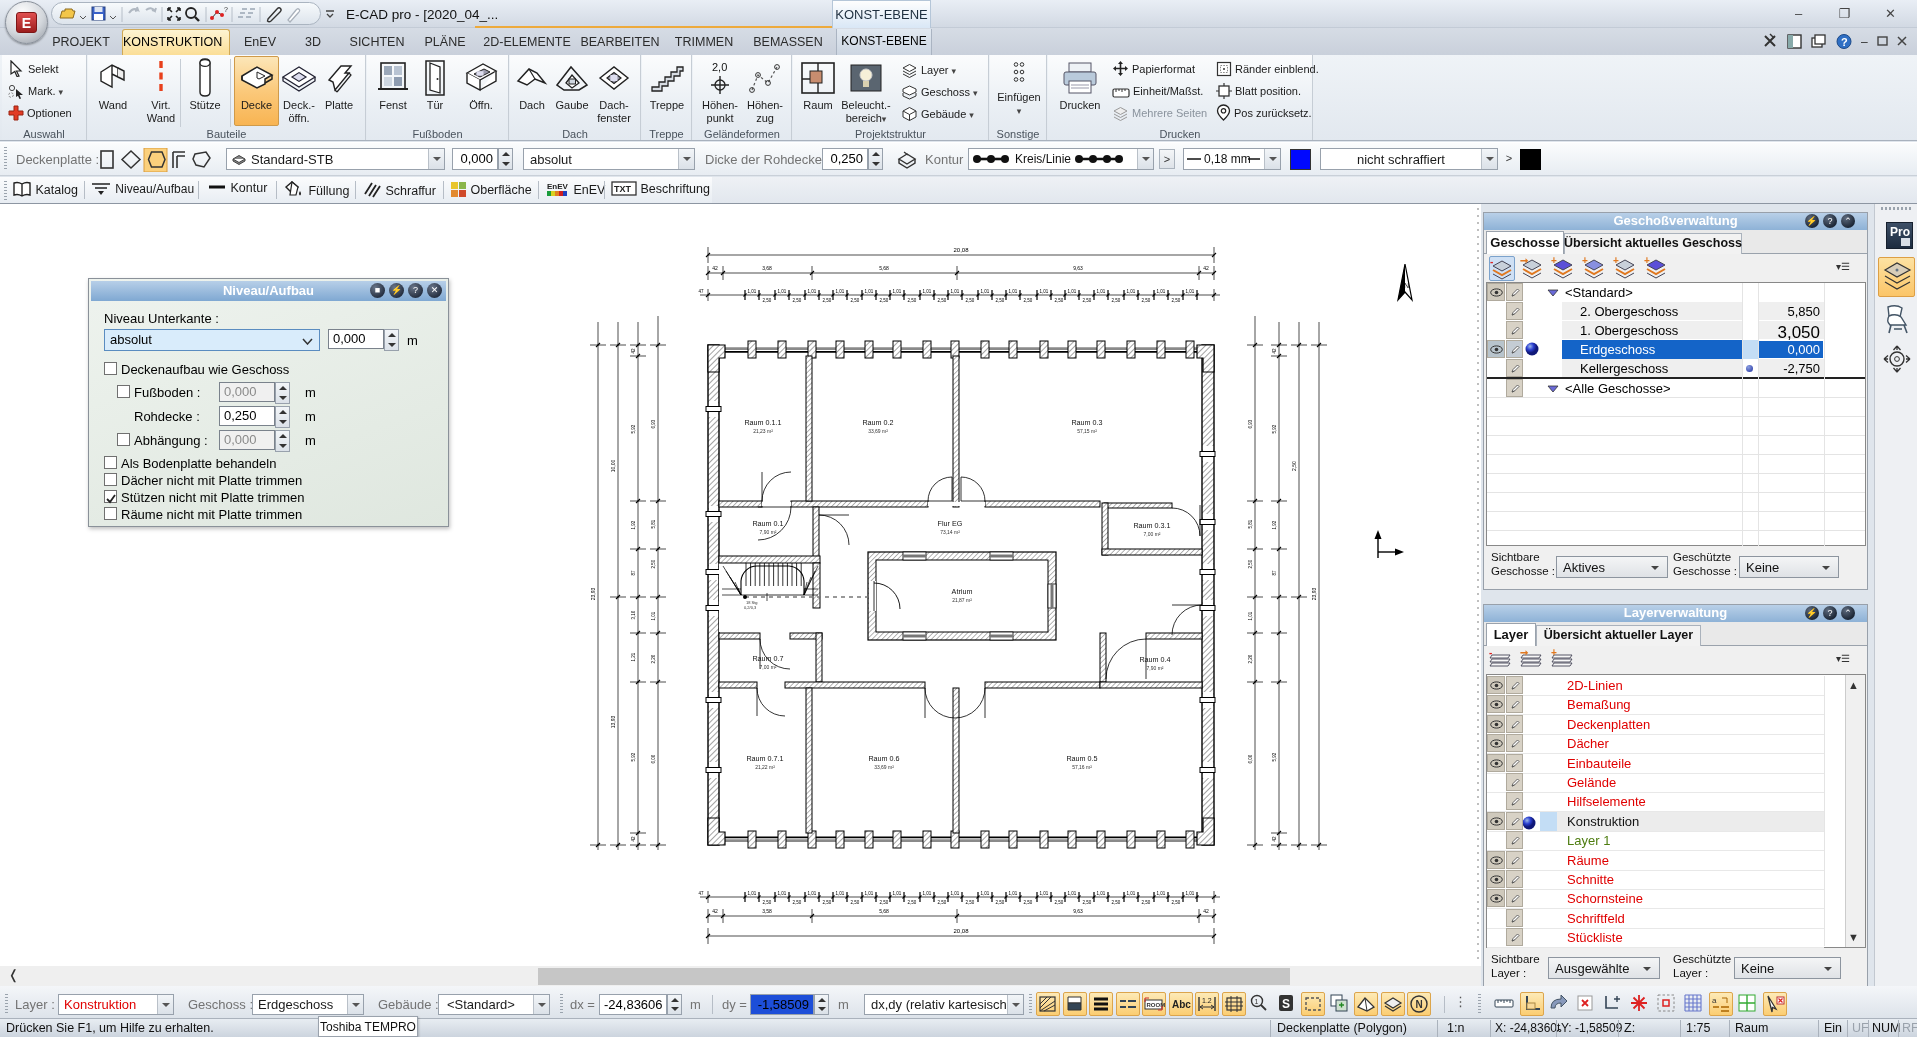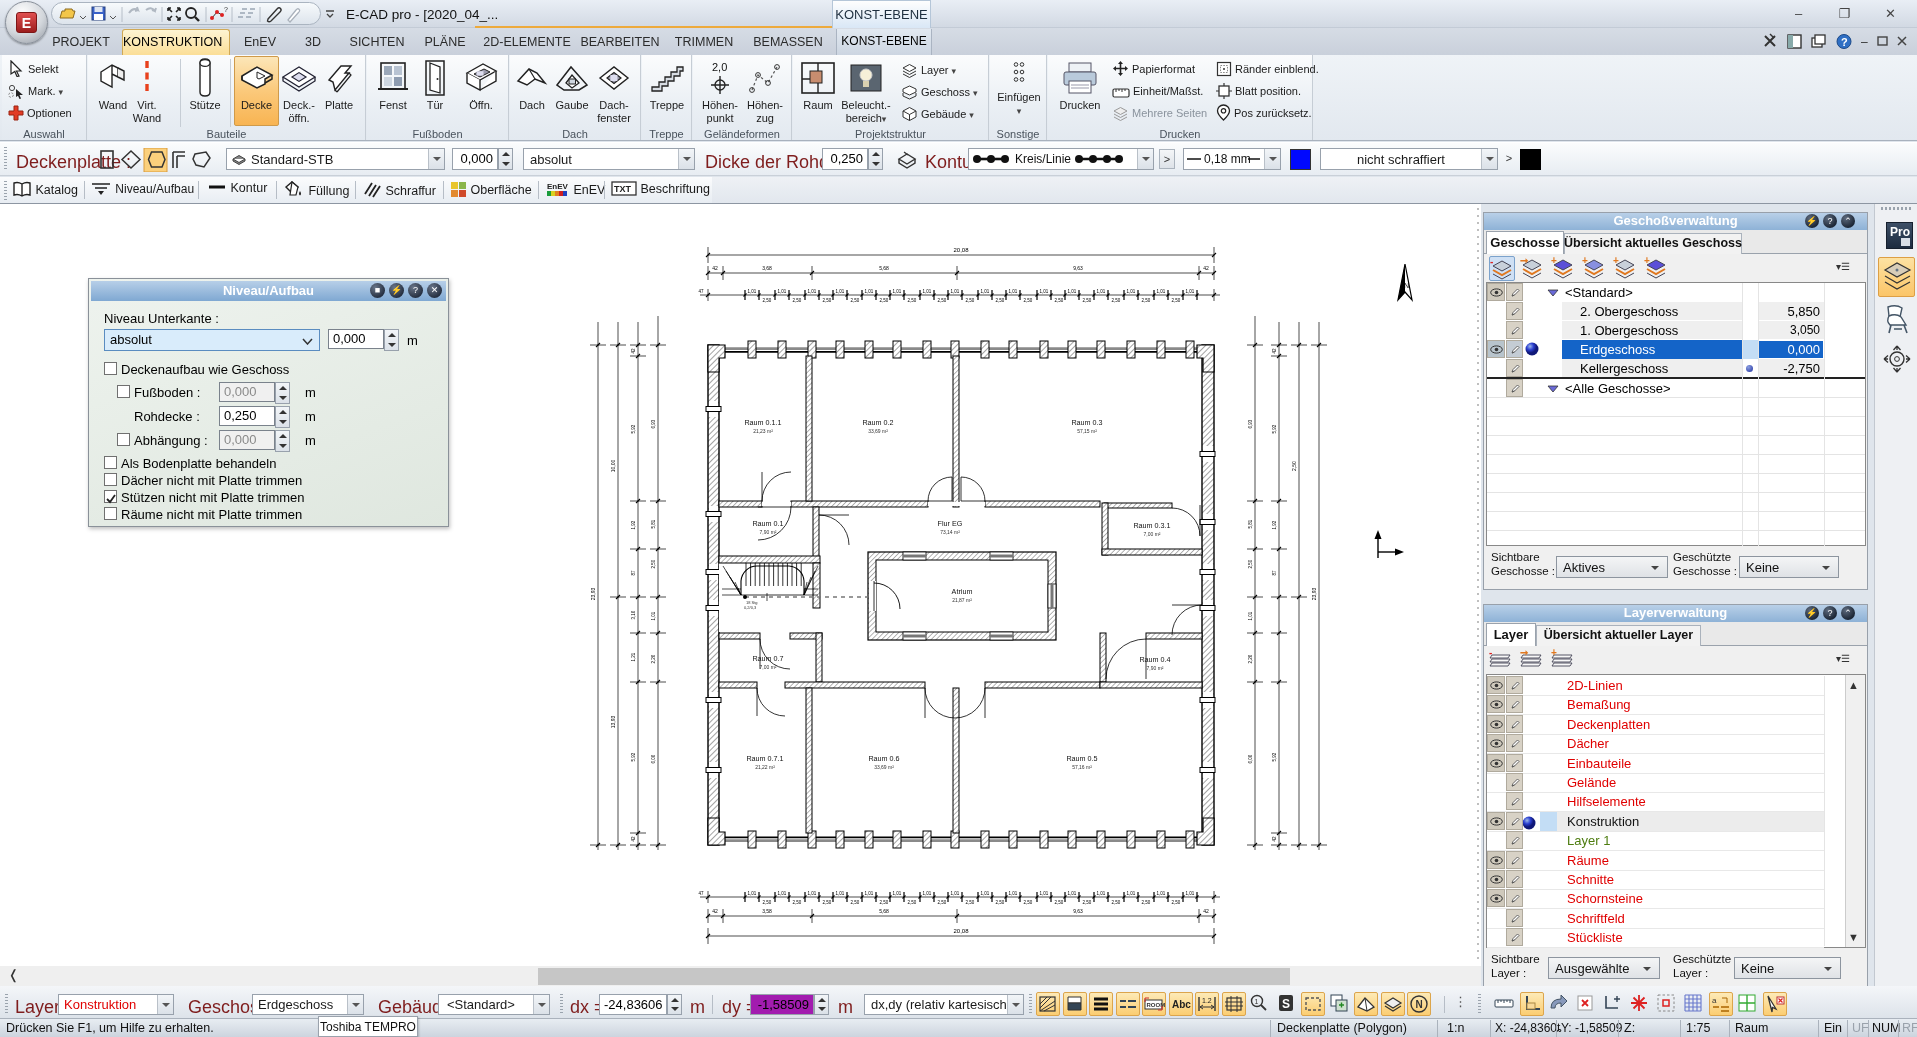--- a/index.html
+++ b/index.html
@@ -32,21 +32,21 @@
 .bigbtn .bic { height:42px; display:flex; align-items:center; justify-content:center; }
 .bigbtn.sel { background:linear-gradient(#fce6b8,#fbc97b 50%,#f8b452); border:1px solid #cf9a4a; border-radius:2px; }
 .smbtn { position:absolute; height:22px; font-size:11px; color:#1a1a1a; line-height:22px; white-space:nowrap; }
 .smbtn svg { vertical-align:-4px; margin-right:3px; }
 .gsep { position:absolute; top:4px; width:1px; height:68px; background:#c6cdd5; }
 
 #tbar1 { left:0; top:142px; width:1917px; height:34px; background:linear-gradient(#fbfcfd,#e7ecf2); border-top:1px solid #ffffff; border-bottom:1px solid #c9d0d8; }
 #tbar2 { left:0; top:177px; width:712px; height:27px; background:linear-gradient(#fbfcfd,#e7ecf2); }
 #tbar2edge { left:0; top:203px; width:1917px; height:1px; background:#8d96a2; }
 #tbar2bg { left:712px; top:177px; width:1205px; height:26px; background:linear-gradient(#eef1f5,#e2e7ee); }
-.tlabel { position:absolute; font-size:18px; color:#7f1d1d; white-space:nowrap; }
+.tlabel { position:absolute; font-size:13px; color:#737373; white-space:nowrap; }
 .combo { position:absolute; background:#fff; border:1px solid #98a1ac; font-size:13px; color:#1a1a1a; white-space:nowrap; }
 .combo .arr { position:absolute; right:0px; top:0px; bottom:0px; width:16px; background:linear-gradient(#f2f5f8,#dbe1e8); border-left:1px solid #b9c0c8; }
 .combo .arr:after { content:""; position:absolute; left:4px; top:8px; border:4px solid transparent; border-top-color:#555; }
 .spin { position:absolute; width:15px; background:linear-gradient(#f2f5f8,#dbe1e8); border:1px solid #98a1ac; }
 .spin:before { content:""; position:absolute; left:3px; top:3px; border:4px solid transparent; border-bottom-color:#333; border-top-width:0; }
 .spin:after { content:""; position:absolute; left:3px; bottom:3px; border:4px solid transparent; border-top-color:#333; border-bottom-width:0; }
 .tbtn { position:absolute; font-size:12.5px; color:#1a1a1a; white-space:nowrap; }
 .tsep { position:absolute; width:1px; background:#b6bdc6; }
 .grip { position:absolute; width:3px; background:repeating-linear-gradient(to bottom,#9aa3ad 0 1px,transparent 1px 3px); }
 
@@ -181,21 +181,21 @@
         </svg>Optionen</div>
     <div class="glabel">Auswahl</div>
   </div>
   <div class="abs rgroup" style="left:88px;width:278px;">
     <div class="abs bigbtn" style="left:3px;width:44px;"><div class="bic">
           <svg width="36" height="36" viewBox="0 0 36 36">
             <path d="M6 12 L17 5 L23 8 L23 17 L17 14 L17 27 L6 21 Z M17 5 L17 14 M6 12 L6 21" fill="#fff" stroke="#222" stroke-width="1.4"></path>
             <path d="M23 8 L29 11 L29 20 L23 17" fill="#eee" stroke="#222" stroke-width="1.4"></path>
           </svg>
         </div>Wand</div>
-    <div class="abs bigbtn" style="left:37px;width:44px;"><div class="bic">
+    <div class="abs bigbtn" style="left:51px;width:44px;"><div class="bic">
           <svg width="8" height="38" viewBox="0 0 8 38">
             <path d="M4 2 V36" stroke="#e8401c" stroke-width="3.4" stroke-dasharray="7 4.5"></path>
           </svg>
         </div>Virt.<br>Wand</div>
     <div class="gsep" style="left:92px;"></div>
     <div class="abs bigbtn" style="left:95px;width:44px;"><div class="bic">
           <svg width="18" height="40" viewBox="0 0 18 40">
             <path d="M4 5 Q4 1 9 1 Q14 1 14 5 L14 34 Q14 38 9 38 Q4 38 4 34 Z" fill="#fff" stroke="#222" stroke-width="1.4"></path>
             <ellipse cx="9" cy="5" rx="5" ry="3.4" fill="#fff" stroke="#222" stroke-width="1.2"></ellipse>
           </svg>
@@ -1222,21 +1222,21 @@
 <div class="abs" style="left:96px;top:91px;font-size:13px;">2. Obergeschoss</div>
 <div class="abs" style="left:274px;top:91px;width:62px;text-align:right;font-size:13px;">5,850</div>
 <div class="abs" style="left:22px;top:89px;width:17px;height:18px;background:#d8d2c6;border:1px solid #b0aa9d;">
         <svg width="11" height="11" viewBox="0 0 11 11" style="position:absolute;left:3px;top:3px;">
           <path d="M2 9 L3 6.5 L7.5 2 L9 3.5 L4.5 8 Z M2 9 L4.5 8" fill="#fff" stroke="#555" stroke-width="0.9"></path>
         </svg>
       </div>
 <div class="abs" style="left:78px;top:108px;width:180px;height:18px;background:#efefef;"></div>
 <div class="abs" style="left:274px;top:108px;width:66px;height:18px;background:#efefef;"></div>
 <div class="abs" style="left:96px;top:110px;font-size:13px;">1. Obergeschoss</div>
-<div class="abs" style="left:274px;top:110px;width:62px;text-align:right;font-size:12px;">3,050</div>
+<div class="abs" style="left:274px;top:110px;width:62px;text-align:right;font-size:17px;">3,050</div>
 <div class="abs" style="left:22px;top:108px;width:17px;height:18px;background:#d8d2c6;border:1px solid #b0aa9d;">
         <svg width="11" height="11" viewBox="0 0 11 11" style="position:absolute;left:3px;top:3px;">
           <path d="M2 9 L3 6.5 L7.5 2 L9 3.5 L4.5 8 Z M2 9 L4.5 8" fill="#fff" stroke="#555" stroke-width="0.9"></path>
         </svg>
       </div>
 <div class="abs" style="left:78px;top:127px;width:180px;height:19px;background:#1464c8;"></div>
 <div class="abs" style="left:258px;top:127px;width:16px;height:19px;background:#c3ddf5;"></div>
 <div class="abs" style="left:274px;top:127px;width:66px;height:19px;background:#1464c8;border:1px solid #fff;"></div>
 <div class="abs" style="left:96px;top:129px;font-size:13px;color:#fff;">Erdgeschoss</div>
 <div class="abs" style="left:274px;top:129px;width:62px;text-align:right;font-size:13px;color:#fff;">0,000</div>
@@ -1530,21 +1530,21 @@
       <span style="position:absolute;left:8px;top:2px;">&lt;Standard&gt;</span>
       <span class="arr"></span>
     </div>
   <div class="abs grip" style="left:560px;top:994px;height:20px;"></div>
   <div class="abs tlabel" style="left:570px;top:997px;">dx =</div>
   <div class="abs" style="left:599px;top:994px;width:68px;height:21px;background:#fff;border:1px solid #98a1ac;font-size:13px;text-align:right;padding:2px 4px;">-24,83606</div>
   <div class="abs spin" style="left:667px;top:994px;height:21px;"></div>
   <div class="abs tlabel" style="left:690px;top:997px;">m</div>
   <div class="abs tsep" style="left:712px;top:995px;height:19px;"></div>
   <div class="abs tlabel" style="left:722px;top:997px;">dy =</div>
-  <div class="abs" style="left:750px;top:994px;width:64px;height:21px;background:#a21caf;border:1px solid #98a1ac;font-size:13px;text-align:right;padding:2px 4px;">-1,58509</div>
+  <div class="abs" style="left:750px;top:994px;width:64px;height:21px;background:#1d4ed8;border:1px solid #98a1ac;font-size:13px;text-align:right;padding:2px 4px;">-1,58509</div>
   <div class="abs spin" style="left:814px;top:994px;height:21px;"></div>
   <div class="abs tlabel" style="left:838px;top:997px;">m</div>
   <div class="abs combo" style="left:864px;top:994px;width:160px;height:21px;background:#fff;">
       <span style="position:absolute;left:6px;top:2px;">dx,dy (relativ kartesisch)</span>
       <span class="arr"></span>
     </div>
   <div class="abs grip" style="left:1029px;top:994px;height:20px;"></div>
   <div class="abs" style="left:1036px;top:992px;width:24px;height:24px;background:linear-gradient(#fdeab7,#fbcd72);border:1px solid #dca54c;border-radius:2px;"><svg width="22" height="22" viewBox="0 0 22 22" style="margin:0 0 0 0;">
         <rect x="3" y="4" width="15" height="14" fill="none" stroke="#333" stroke-width="1.2"></rect>
         <path d="M3 15 L14 4 M3 11 L10 4 M3 18 L18 8 M7 18 L18 12" stroke="#333" stroke-width="1"></path>

